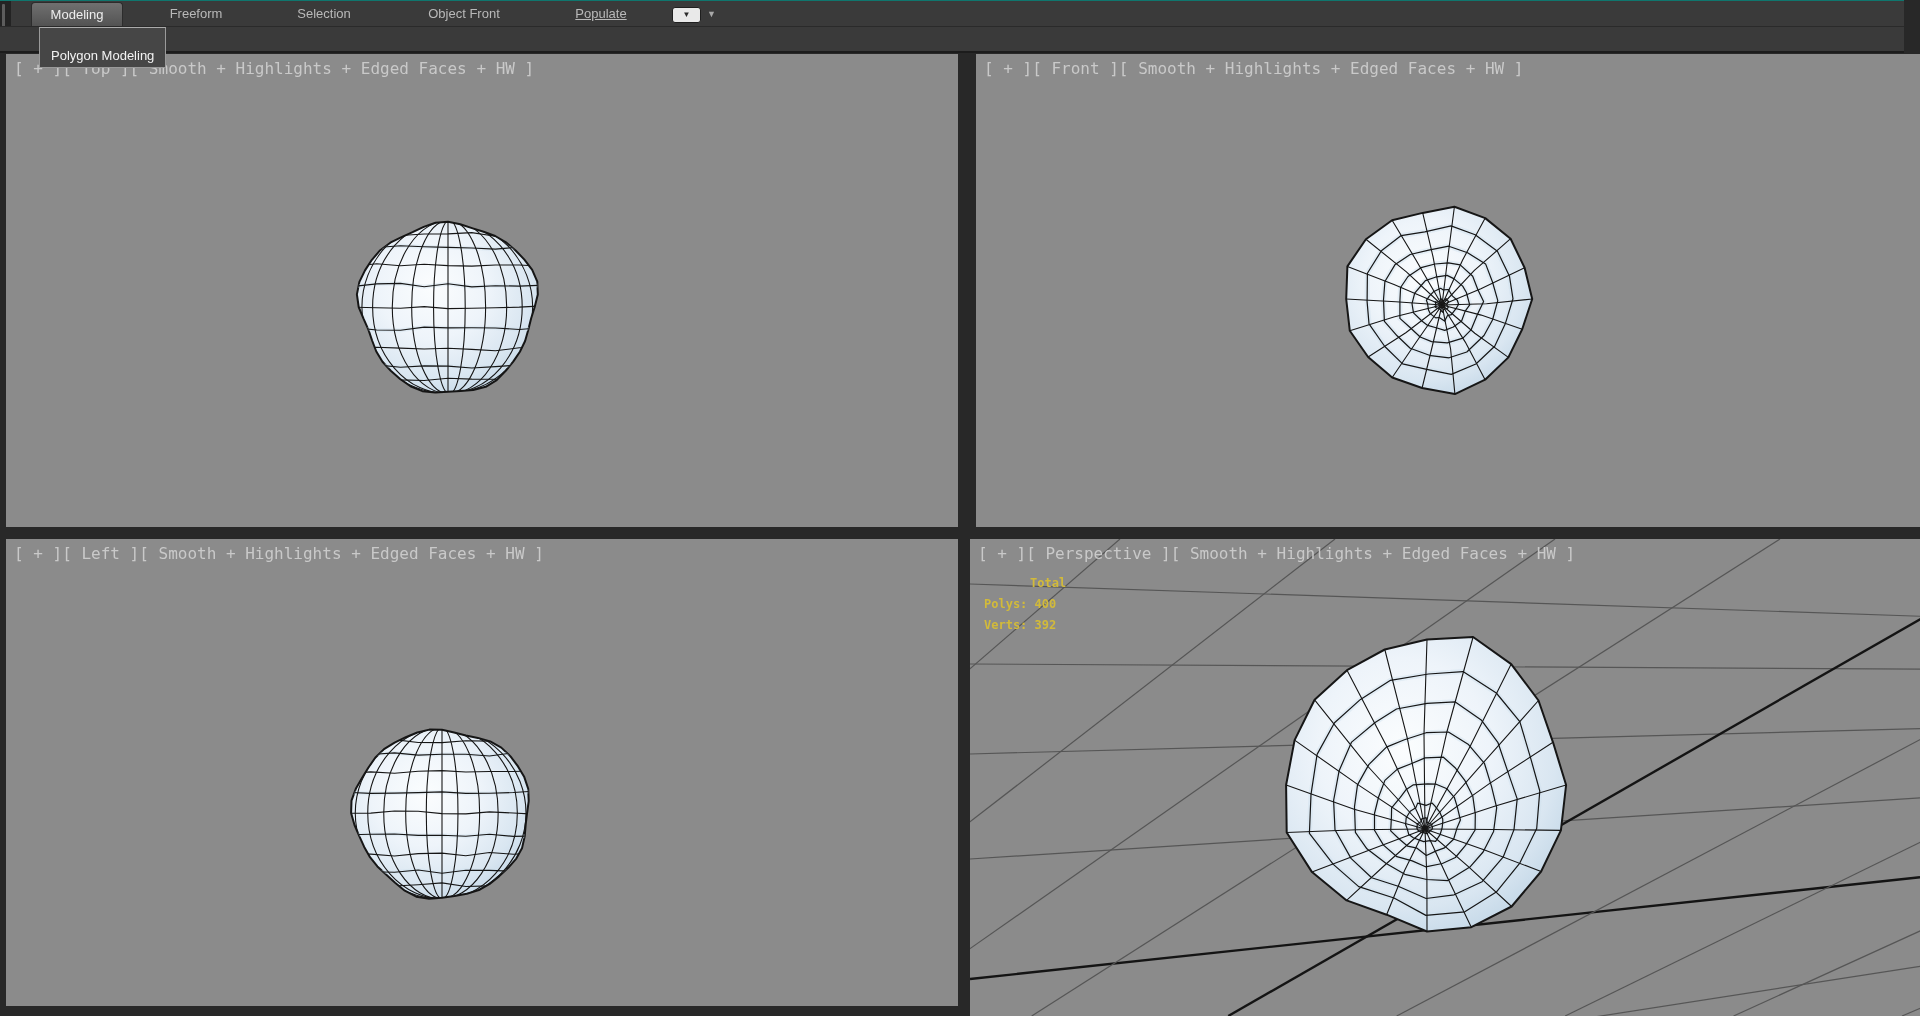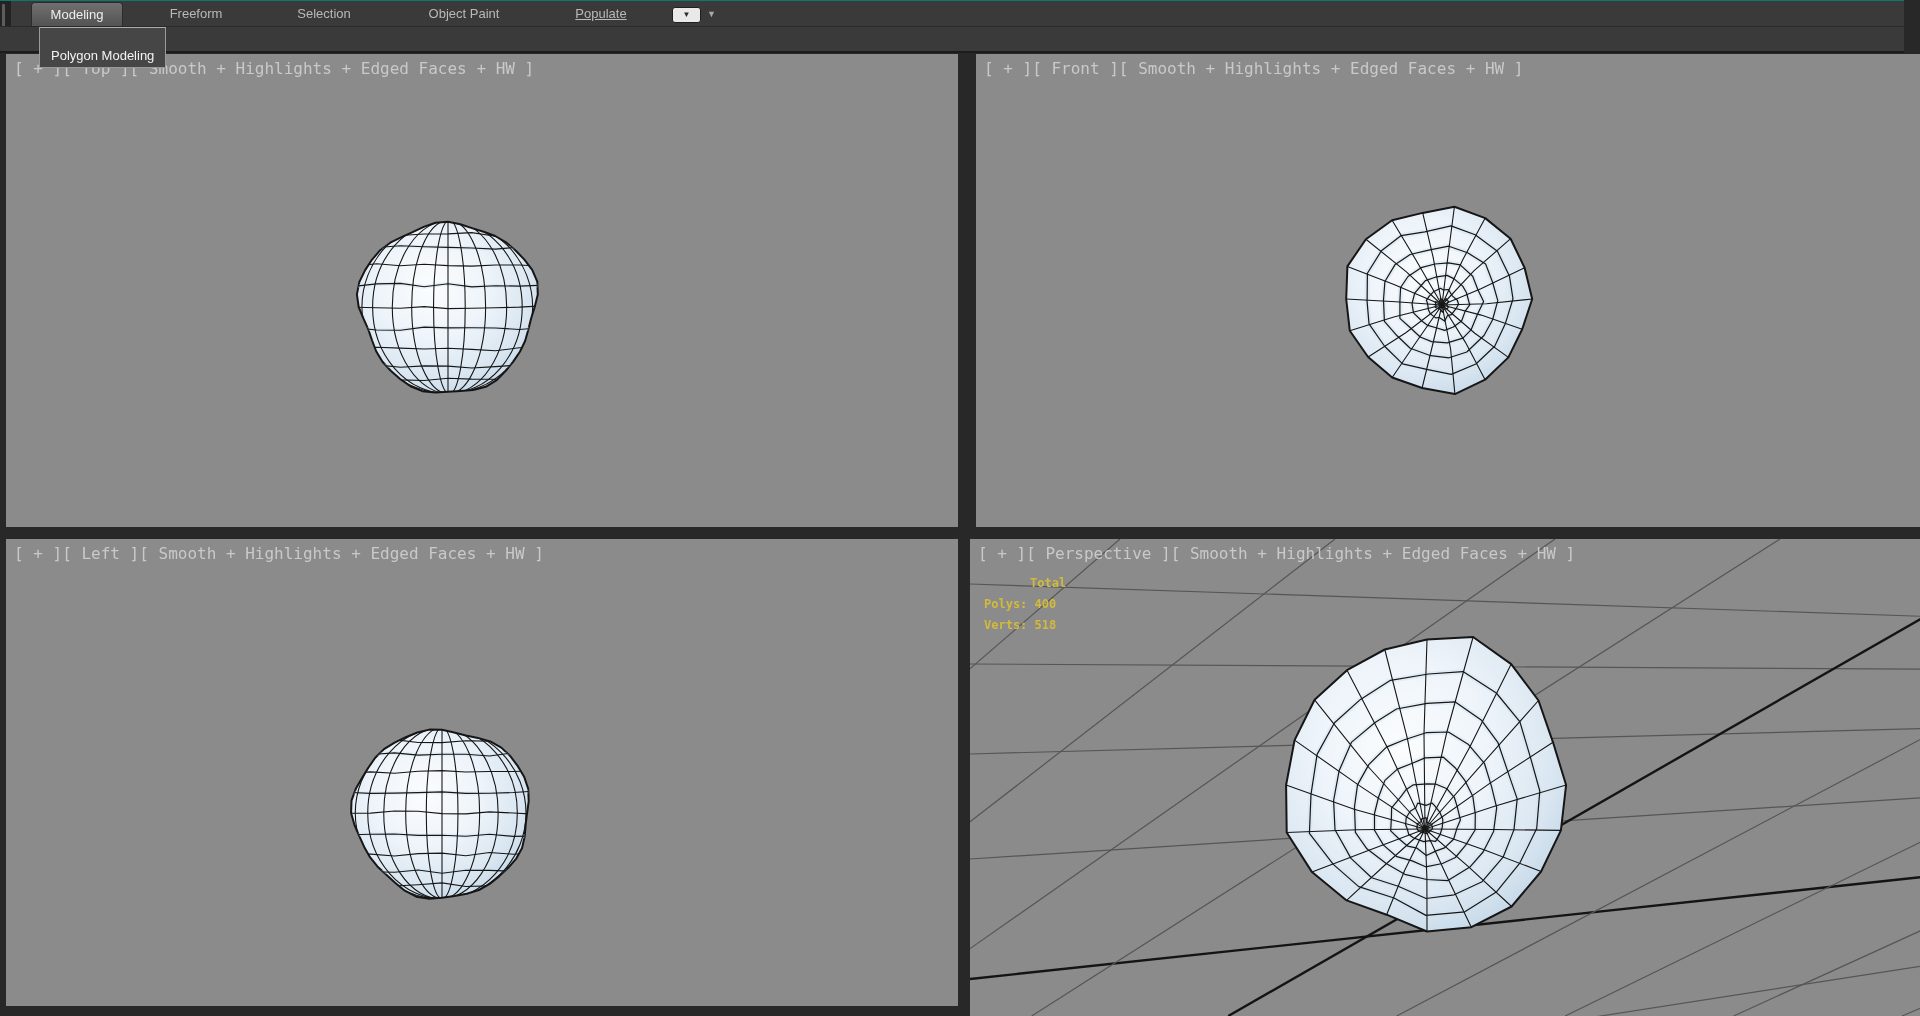--- a/index.html
+++ b/index.html
@@ -40,21 +40,21 @@
 </style>
 </head>
 <body>
 
 <div class="ribbon">
   <div class="dock-handle"></div>
   <div class="tabrow">
     <div class="rtab active" style="left:31px;width:92px;">Modeling</div>
     <div class="rtab" style="left:159px;width:74px;">Freeform</div>
     <div class="rtab" style="left:286px;width:76px;">Selection</div>
-    <div class="rtab" style="left:415px;width:98px;">Object Paint</div>
+    <div class="rtab" style="left:415px;width:98px;">Object Front</div>
     <div class="rtab" style="left:561px;width:80px;text-decoration:underline;">Populate</div>
     <div class="min-btn"><span>▼</span></div>
     <div class="min-caret"><span>▼</span></div>
   </div>
   <div class="panelrow">
     <div class="panel-tab">Polygon Modeling</div>
   </div>
 </div>
 
 <div class="vp" id="vp-top-left">
@@ -240,15 +240,15 @@
       <path d="M505.3,275.1L505.1,291.0L495.5,306.4L485.4,318.5L472.4,324.5L455.6,327.8L442.2,321.9L426.9,317.7L413.5,306.1L404.5,291.2L404.5,274.5L408.6,258.0L414.9,241.4L427.4,230.1L441.1,224.7L455.1,218.9L473.4,218.2L485.1,228.7L495.0,241.7L502.8,257.2Z" fill="none" stroke="#161616" stroke-width="1.2" stroke-linejoin="round"></path>
       <path d="M490.4,281.0L487.0,289.1L483.6,300.2L474.5,308.9L466.2,311.9L456.4,316.5L447.0,309.2L437.7,307.2L428.9,299.8L420.7,291.9L421.4,278.5L421.6,268.9L430.3,258.3L436.3,250.4L443.4,245.8L457.4,244.9L466.2,245.2L477.0,249.8L484.3,258.3L487.2,267.6Z" fill="none" stroke="#161616" stroke-width="1.2" stroke-linejoin="round"></path>
       <path d="M472.8,282.4L472.2,288.5L470.1,295.7L465.6,302.3L459.9,301.6L453.7,302.6L450.1,301.4L443.3,298.7L438.8,295.6L437.3,290.1L435.6,285.5L436.2,278.7L440.2,272.3L445.8,268.8L447.7,264.1L456.1,266.4L462.0,264.0L464.6,266.6L469.7,273.1L472.7,279.9Z" fill="none" stroke="#161616" stroke-width="1.2" stroke-linejoin="round"></path>
       <path d="M462.4,288.1L462.2,290.1L462.1,290.2L458.1,293.5L457.4,294.6L455.0,294.3L452.4,293.0L452.4,294.0L447.7,291.0L446.7,288.7L447.2,288.9L447.2,284.8L448.2,284.3L451.0,282.8L451.7,279.8L454.5,279.2L456.1,278.6L457.3,283.6L462.1,285.5L461.6,286.1Z" fill="none" stroke="#161616" stroke-width="1.2" stroke-linejoin="round"></path>
       <circle cx="455" cy="290" r="3" fill="none" stroke="#161616" stroke-width="1.1"></circle>
     </svg>
   <div class="vplabel">[ + ][ Perspective ][ Smooth + Highlights + Edged Faces + HW ]</div>
   <div class="stats">
     <div class="total">Total</div>
     <div>Polys: 400</div>
-    <div>Verts: 518</div>
+    <div>Verts: 392</div>
   </div>
 </div>
 
 </body></html>

